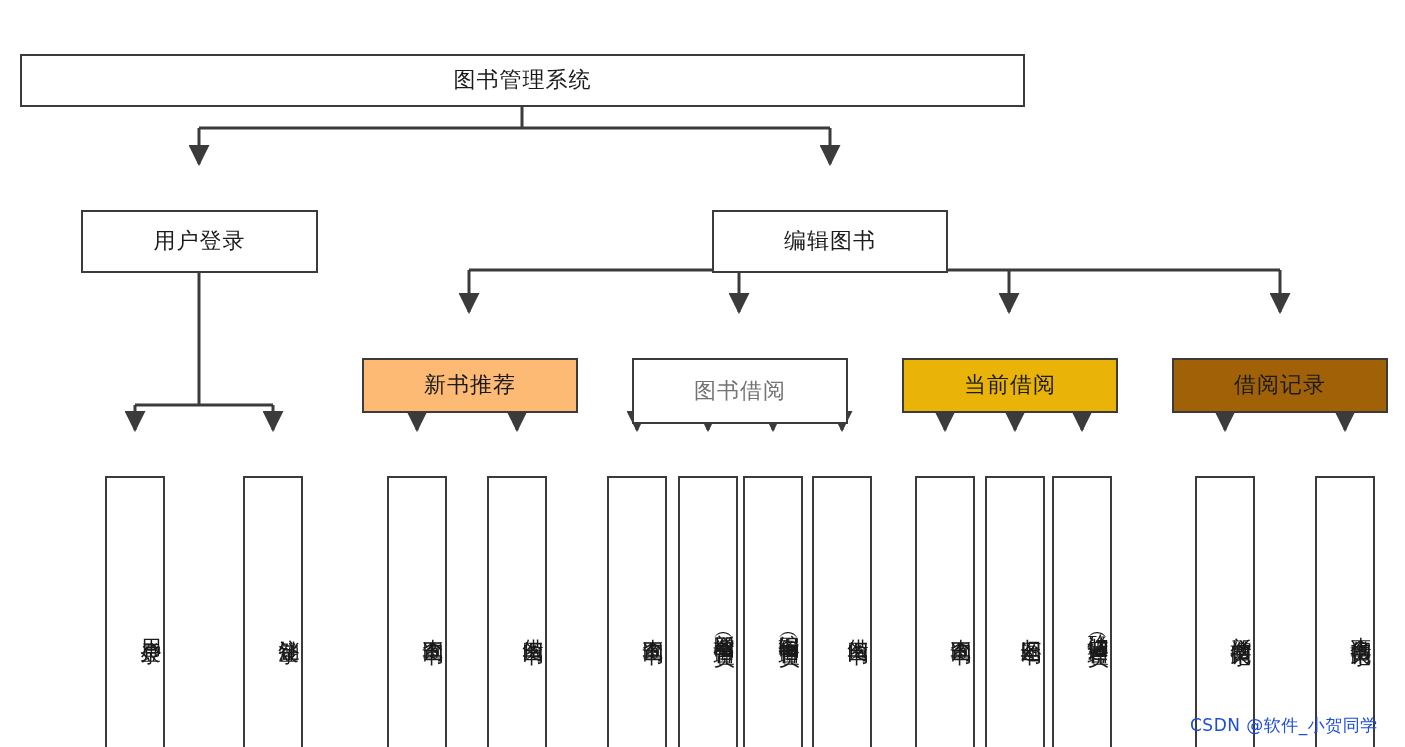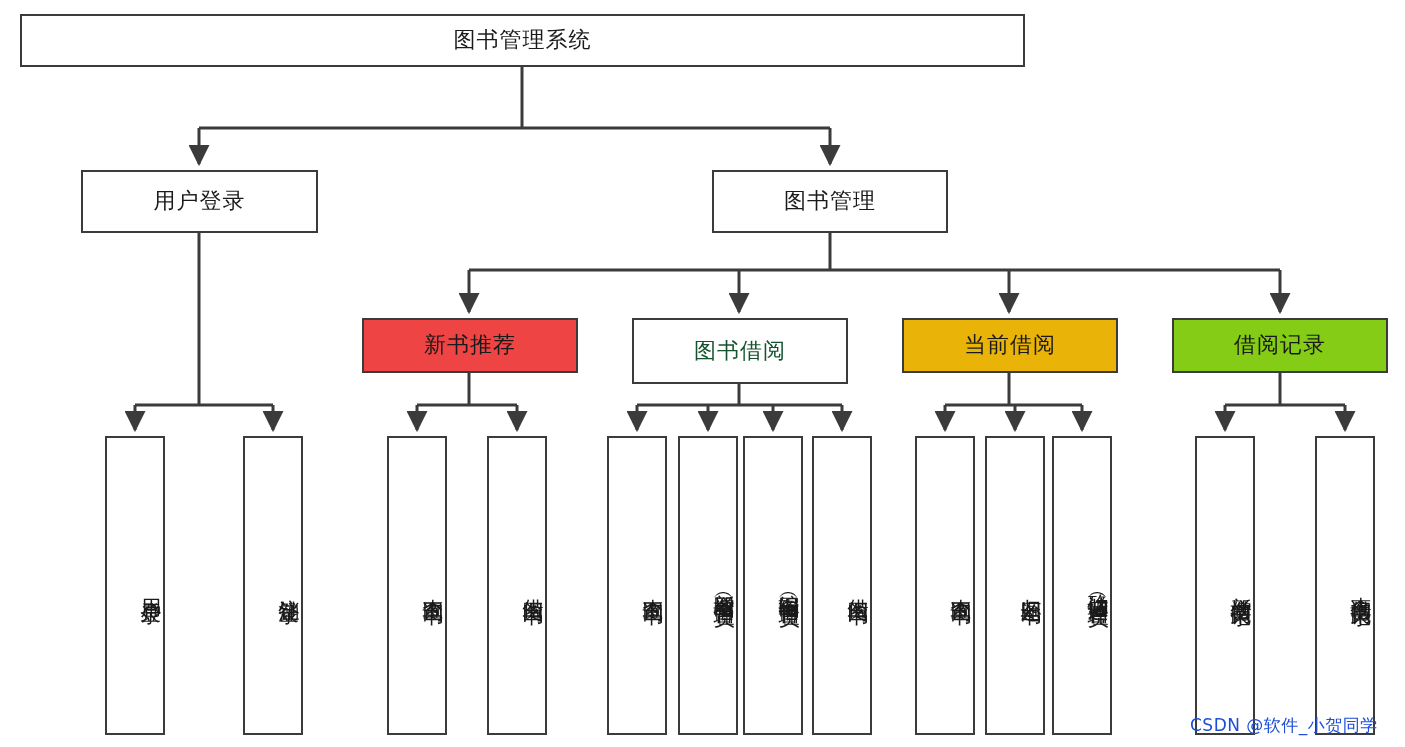--- a/index.html
+++ b/index.html
@@ -28,20 +28,21 @@
   }
   .node {
     position: absolute;
     box-sizing: border-box;
     background: #ffffff;
     border: 2px solid #d946ef;
     display: flex;
     align-items: center;
     justify-content: center;
     color: #1a1a1a;
+    margin-top: 40px;
   }
   .node.horiz {
     font-size: 22px;
     letter-spacing: 1px;
     line-height: 1.2;
   }
   .node.vert {
     writing-mode: vertical-rl;
     text-orientation: upright;
     font-size: 21px;
@@ -122,33 +123,33 @@
   </svg>
 
   <div class="node horiz" style="left: 20px; top: 14px; width: 1005px; height: 53px; border-color: rgb(59, 59, 59); background: rgb(255, 255, 255); color: rgb(26, 26, 26);">
     <span>图书管理系统</span>
   </div>
 
   <div class="node horiz" style="left: 81px; top: 170px; width: 237px; height: 63px; border-color: rgb(59, 59, 59); background: rgb(255, 255, 255); color: rgb(26, 26, 26);">
     <span>用户登录</span>
   </div>
   <div class="node horiz" style="left: 712px; top: 170px; width: 236px; height: 63px; border-color: rgb(59, 59, 59); background: rgb(255, 255, 255); color: rgb(26, 26, 26);">
-    <span>图书管理</span>
+    <span>编辑图书</span>
   </div>
 
-  <div class="node horiz" style="left: 362px; top: 318px; width: 216px; height: 55px; border-color: rgb(59, 59, 59); background: #ef4444; color: rgb(26, 26, 26);">
+  <div class="node horiz" style="left: 362px; top: 318px; width: 216px; height: 55px; border-color: rgb(59, 59, 59); background: #fdba74; color: rgb(26, 26, 26);">
     <span>新书推荐</span>
   </div>
-  <div class="node horiz" style="left: 632px; top: 318px; width: 216px; height: 66px; border-color: rgb(59, 59, 59); background: rgb(255, 255, 255); color: #14532d;">
+  <div class="node horiz" style="left: 632px; top: 318px; width: 216px; height: 66px; border-color: rgb(59, 59, 59); background: rgb(255, 255, 255); color: #737373;">
     <span>图书借阅</span>
   </div>
   <div class="node horiz" style="left: 902px; top: 318px; width: 216px; height: 55px; border-color: rgb(59, 59, 59); background: #eab308; color: rgb(26, 26, 26);">
     <span>当前借阅</span>
   </div>
-  <div class="node horiz" style="left: 1172px; top: 318px; width: 216px; height: 55px; border-color: rgb(59, 59, 59); background: #84cc16; color: rgb(26, 26, 26);">
+  <div class="node horiz" style="left: 1172px; top: 318px; width: 216px; height: 55px; border-color: rgb(59, 59, 59); background: #a16207; color: rgb(26, 26, 26);">
     <span>借阅记录</span>
   </div>
 
   <div class="node vert" style="left: 105px; top: 436px; width: 60px; height: 299px; border-color: rgb(59, 59, 59); background: rgb(255, 255, 255); color: rgb(26, 26, 26);">
     <span class="vlabel">用户登录</span>
   </div>
   <div class="node vert" style="left: 243px; top: 436px; width: 60px; height: 299px; border-color: rgb(59, 59, 59); background: rgb(255, 255, 255); color: rgb(26, 26, 26);">
     <span class="vlabel">注销登录</span>
   </div>
   <div class="node vert" style="left: 387px; top: 436px; width: 60px; height: 299px; border-color: rgb(59, 59, 59); background: rgb(255, 255, 255); color: rgb(26, 26, 26);">

